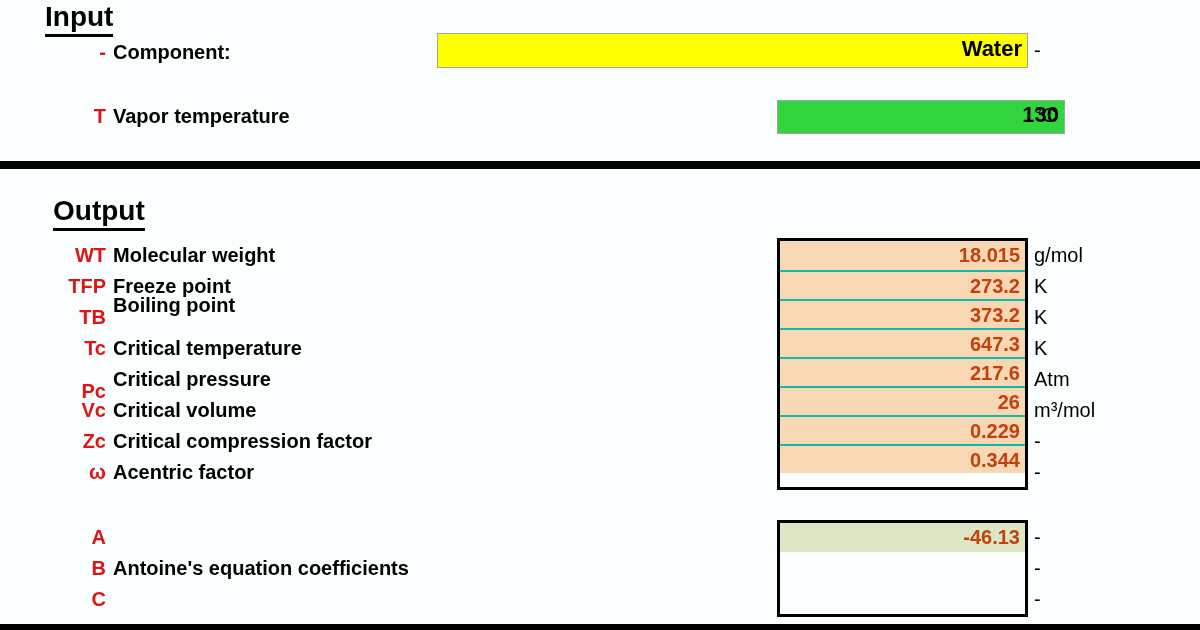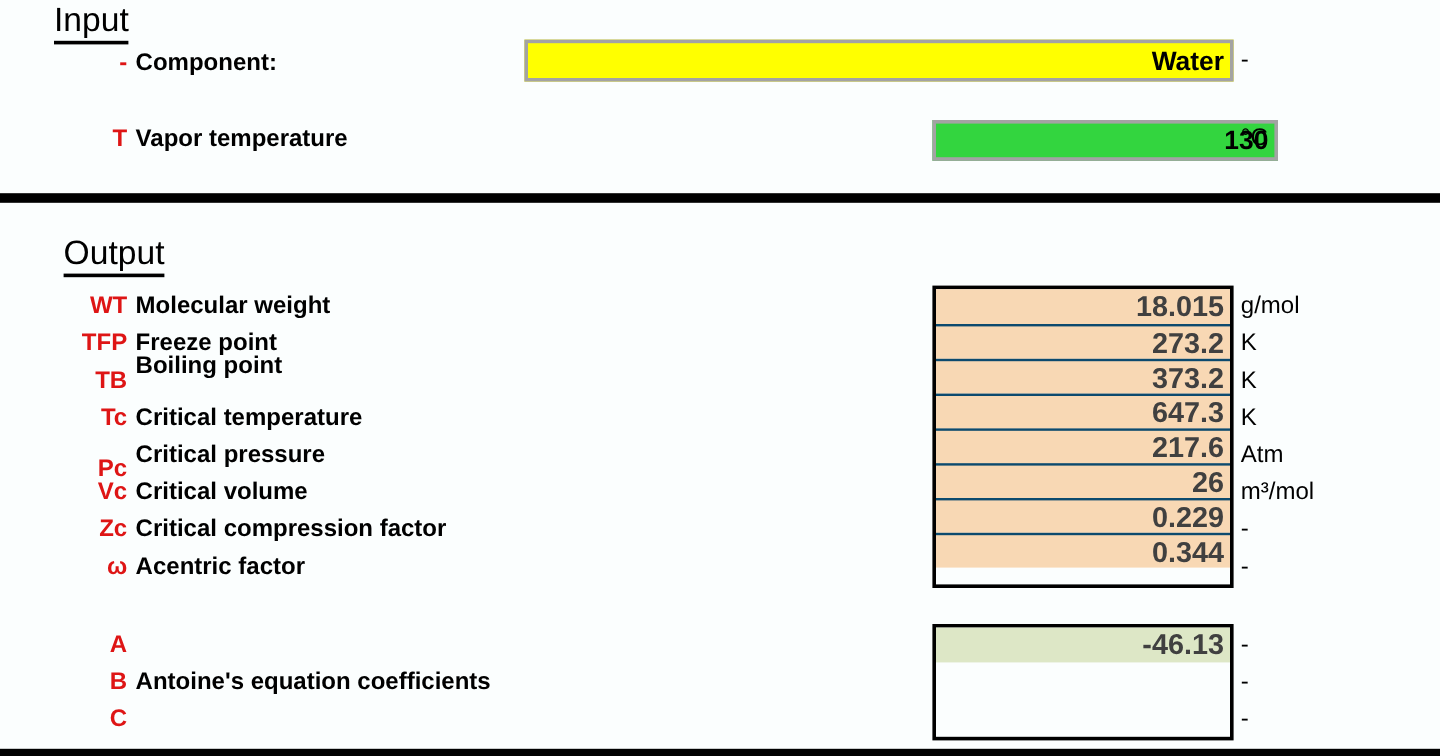--- a/index.html
+++ b/index.html
@@ -7,36 +7,36 @@
     --input-temperature-box:#33D53F;
     --output-property-box:#F8D8B4;
     --antoine-box:#DDE7C6;
     --symbol-red:#DE1515;
     --page-bg:#FBFEFE;
   }
   *{box-sizing:border-box;margin:0;padding:0}
   body{font-family:"Liberation Sans",sans-serif;background:#fff}
   .sheet{position:relative;width:1200px;height:630px;background:var(--page-bg);overflow:hidden}
 
-  .heading{position:absolute;font-size:28px;font-weight:normal;color:#000;
+  .heading{position:absolute;font-size:28px;font-weight:bold;color:#000;
            border-bottom:3px solid #000;padding-bottom:1px;line-height:1.1}
 
   .sym{position:absolute;left:38px;width:68px;text-align:right;
        font-size:20px;font-weight:bold;color:var(--symbol-red);line-height:31px}
   .lbl{position:absolute;left:113px;font-size:20px;font-weight:bold;color:#000;line-height:31px;white-space:nowrap}
   .unit{position:absolute;left:1034px;font-size:20px;color:#000;line-height:31px;white-space:nowrap}
 
-  .cellbox{position:absolute;border:3px solid #a3a3a3;background:var(--input-component-box)}
+  .cellbox{position:absolute;border:1px solid #a3a3a3;background:var(--input-component-box)}
   .cellbox .val{display:block;width:100%;height:100%;text-align:right;
                 font-weight:bold;font-size:22px;color:#000;padding-right:5px}
 
   .group{position:absolute;left:777px;width:251px;border:3px solid #000}
   .group .cell{height:29px;line-height:29px;text-align:right;padding-right:5px;
-               font-size:24px;font-weight:bold;color:#404040}
-  .group .cell + .cell{border-top:2px solid #0c4a6e}
+               font-size:20px;font-weight:bold;color:#c2410c}
+  .group .cell + .cell{border-top:2px solid #14b8a6}
   .group.peach .cell{background:var(--output-property-box)}
   .group.pale .cell{background:var(--antoine-box)}
 
   .hr-thick{position:absolute;left:0;width:1200px;background:#000}
 </style>
 </head>
 <body>
 
 <div class="sheet">
 

